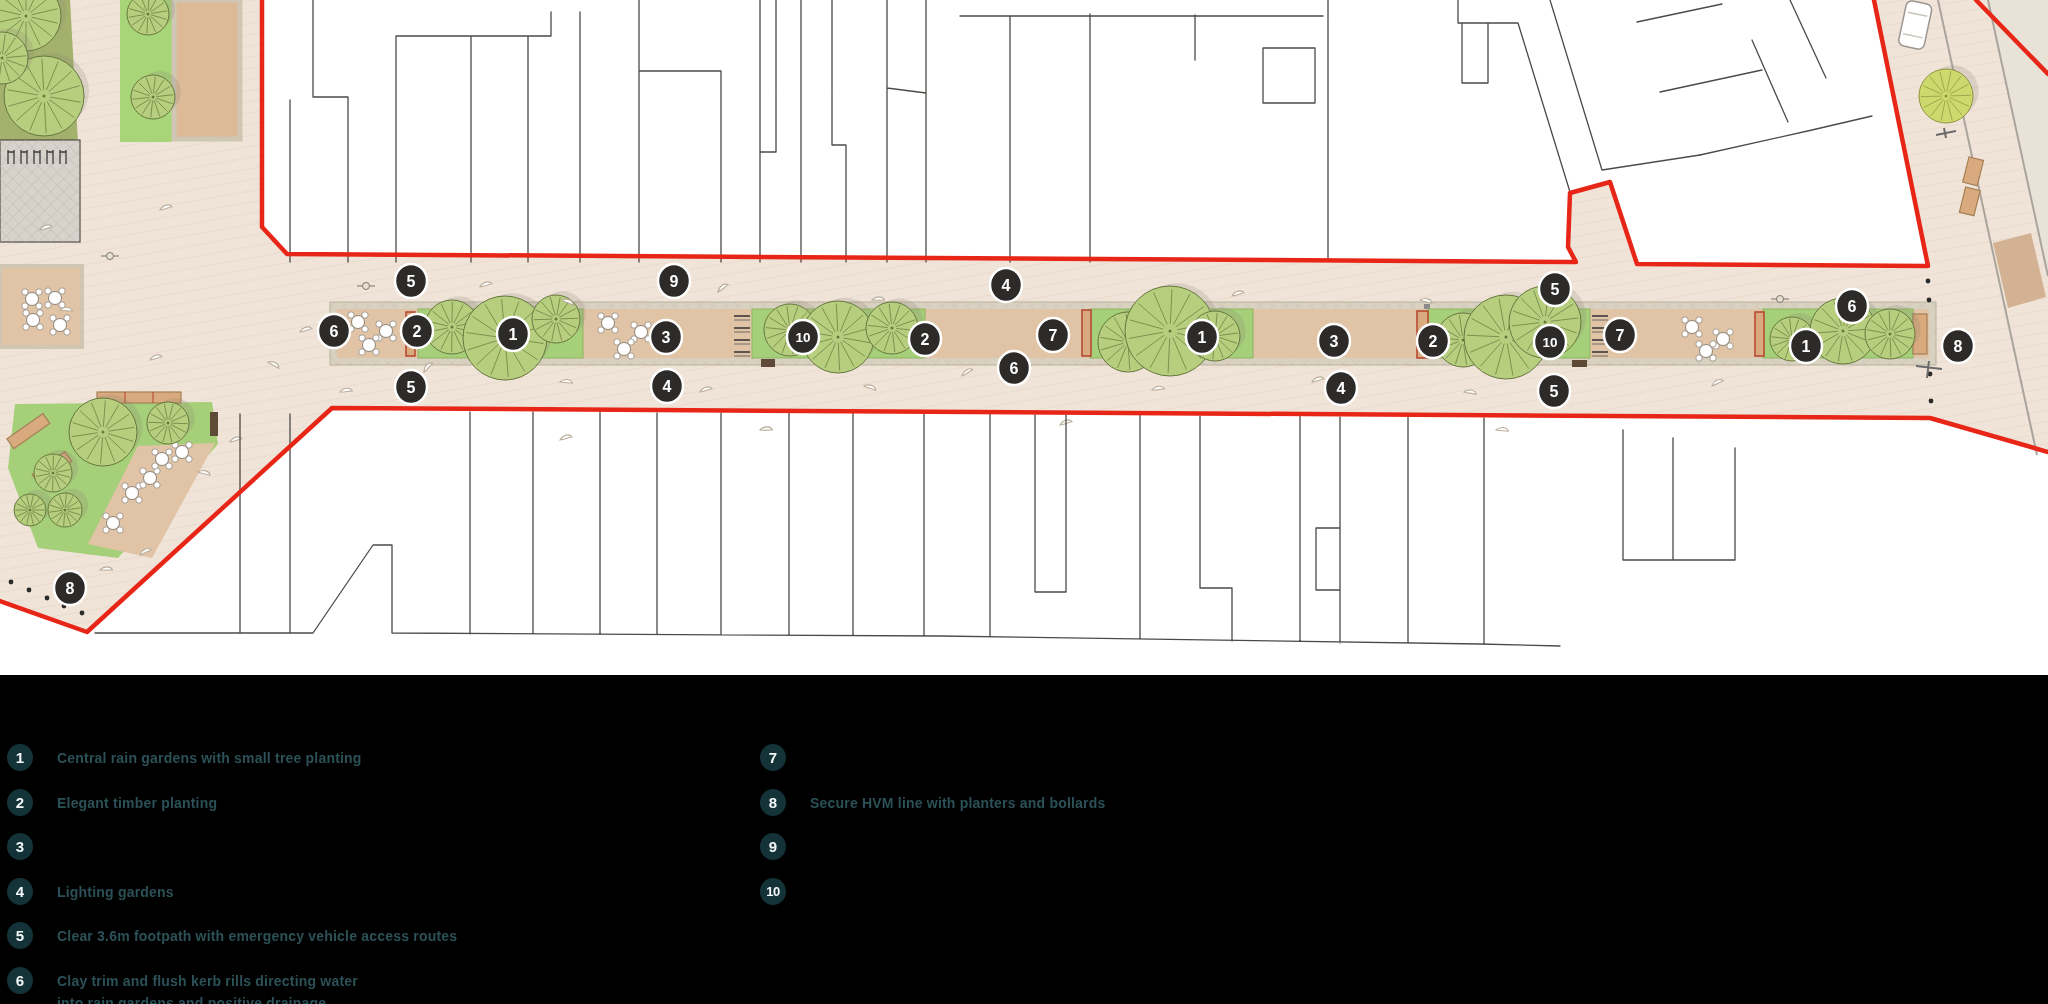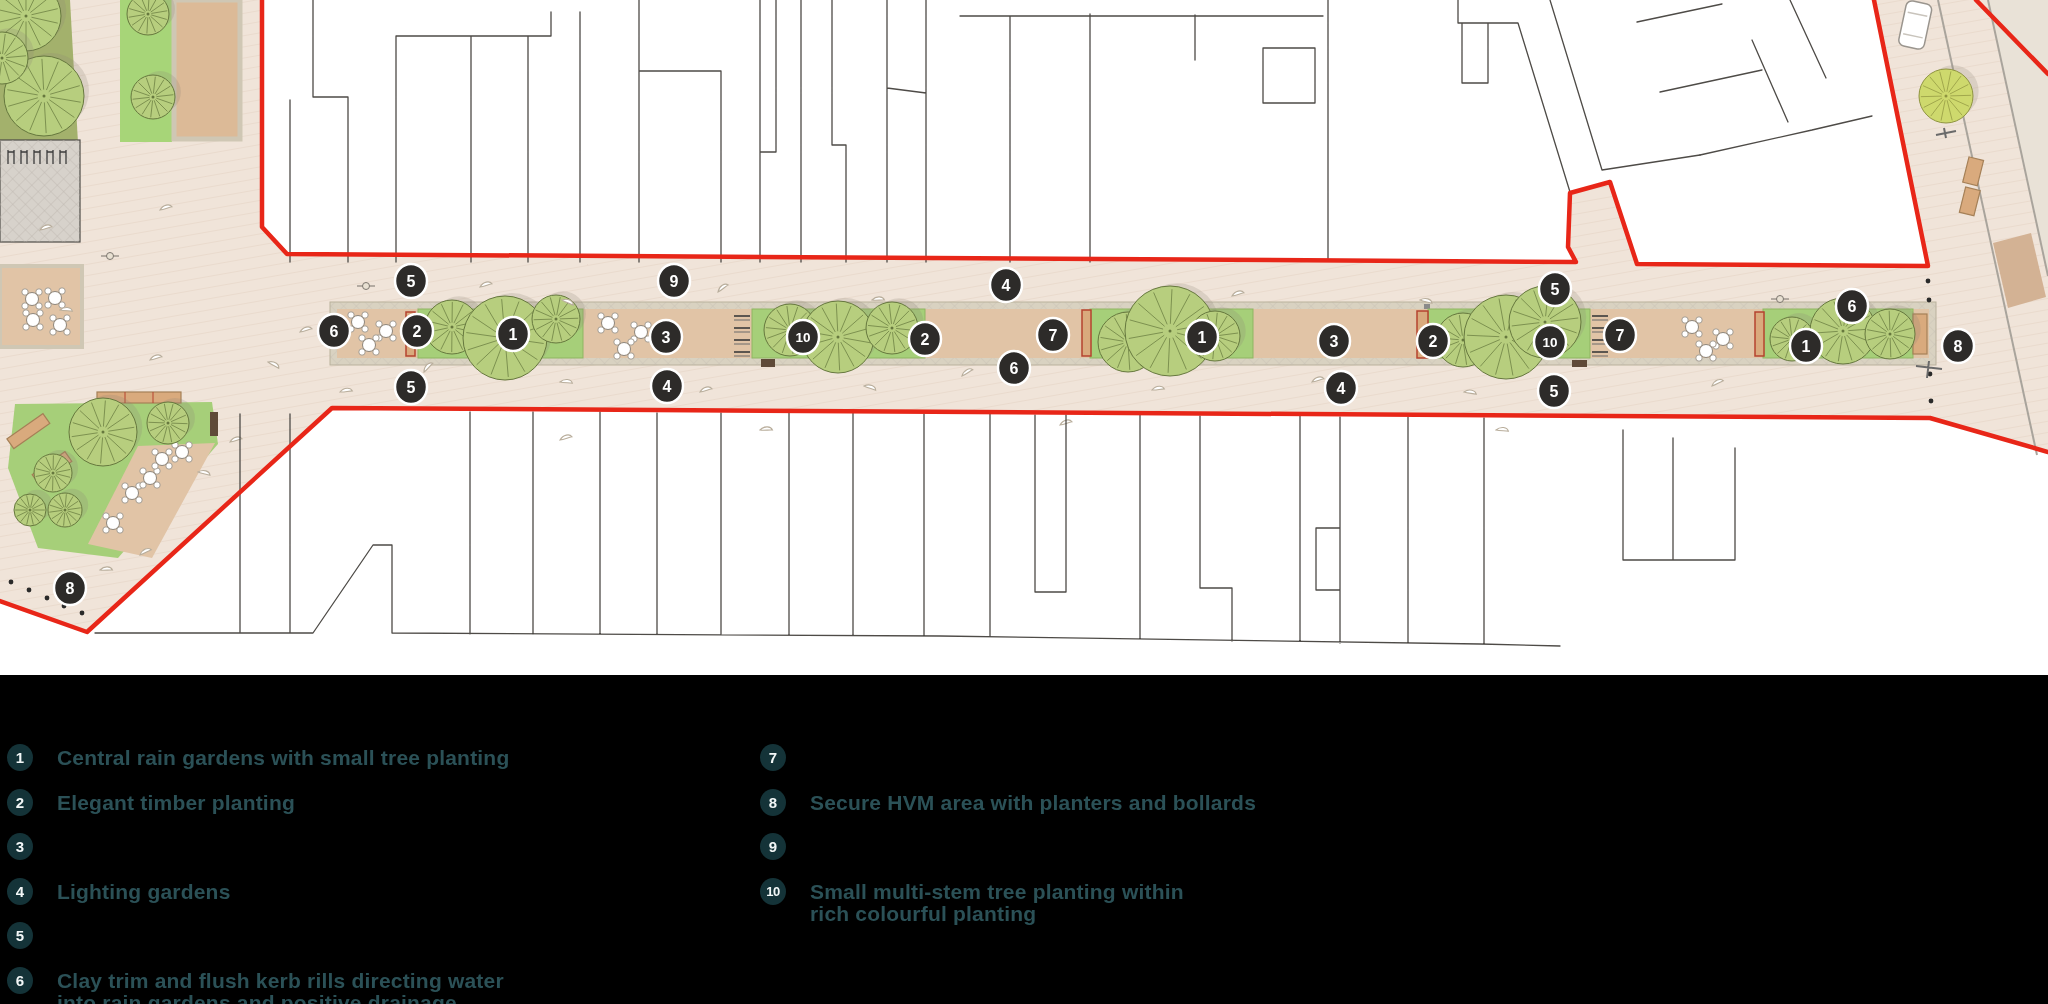--- a/index.html
+++ b/index.html
@@ -41,21 +41,21 @@
                background:var(--legend_bg);}
   .leg-col{position:absolute;top:72px;}
   #leg-col-left{left:7px;width:700px;}
   #leg-col-right{left:760px;width:720px;}
   .leg-item{display:flex;align-items:flex-start;margin-bottom:20.5px;}
   .leg-badge{flex:none;width:26px;height:27px;border-radius:50%;
              background:var(--legend_badge);color:var(--legend_num);
              font-size:15px;font-weight:700;line-height:27px;text-align:center;
              margin-right:24px;margin-top:-3px;}
   .leg-badge.two{font-size:13px;letter-spacing:-.5px;}
-  .leg-text{color:var(--legend_text);font-size:21px;line-height:22px;
+  .leg-text{color:var(--legend_text);font-size:14px;line-height:22px;
             font-weight:700;letter-spacing:.2px;}
 </style>
 </head>
 <body>
 
 <div id="map-wrap">
 <svg width="2048" height="675" viewBox="0 0 2048 675" xmlns="http://www.w3.org/2000/svg">
   <defs>
     <pattern id="pav" width="11" height="11" patternUnits="userSpaceOnUse" patternTransform="rotate(80)">
       <line class="pavline" x1="0" y1="0" x2="0" y2="11"></line>
@@ -963,35 +963,35 @@
       </div>
       <div class="leg-item">
         <div class="leg-badge">3</div>
       </div>
       <div class="leg-item">
         <div class="leg-badge">4</div>
         <div class="leg-text">Lighting gardens</div>
       </div>
       <div class="leg-item">
         <div class="leg-badge">5</div>
+        <div class="leg-text">Clear 3.6m footpath with emergency vehicle access routes</div>
       </div>
       <div class="leg-item">
         <div class="leg-badge">6</div>
         <div class="leg-text">Clay trim and flush kerb rills directing water<br>into rain gardens and positive drainage</div>
       </div>
     </div>
   <div class="leg-col" id="leg-col-right">
       <div class="leg-item">
         <div class="leg-badge">7</div>
       </div>
       <div class="leg-item">
         <div class="leg-badge">8</div>
-        <div class="leg-text">Secure HVM area with planters and bollards</div>
+        <div class="leg-text">Secure HVM line with planters and bollards</div>
       </div>
       <div class="leg-item">
         <div class="leg-badge">9</div>
       </div>
       <div class="leg-item">
         <div class="leg-badge two">10</div>
-        <div class="leg-text">Small multi-stem tree planting within<br>rich colourful planting</div>
       </div>
     </div>
 </div>
 
 </body></html>

